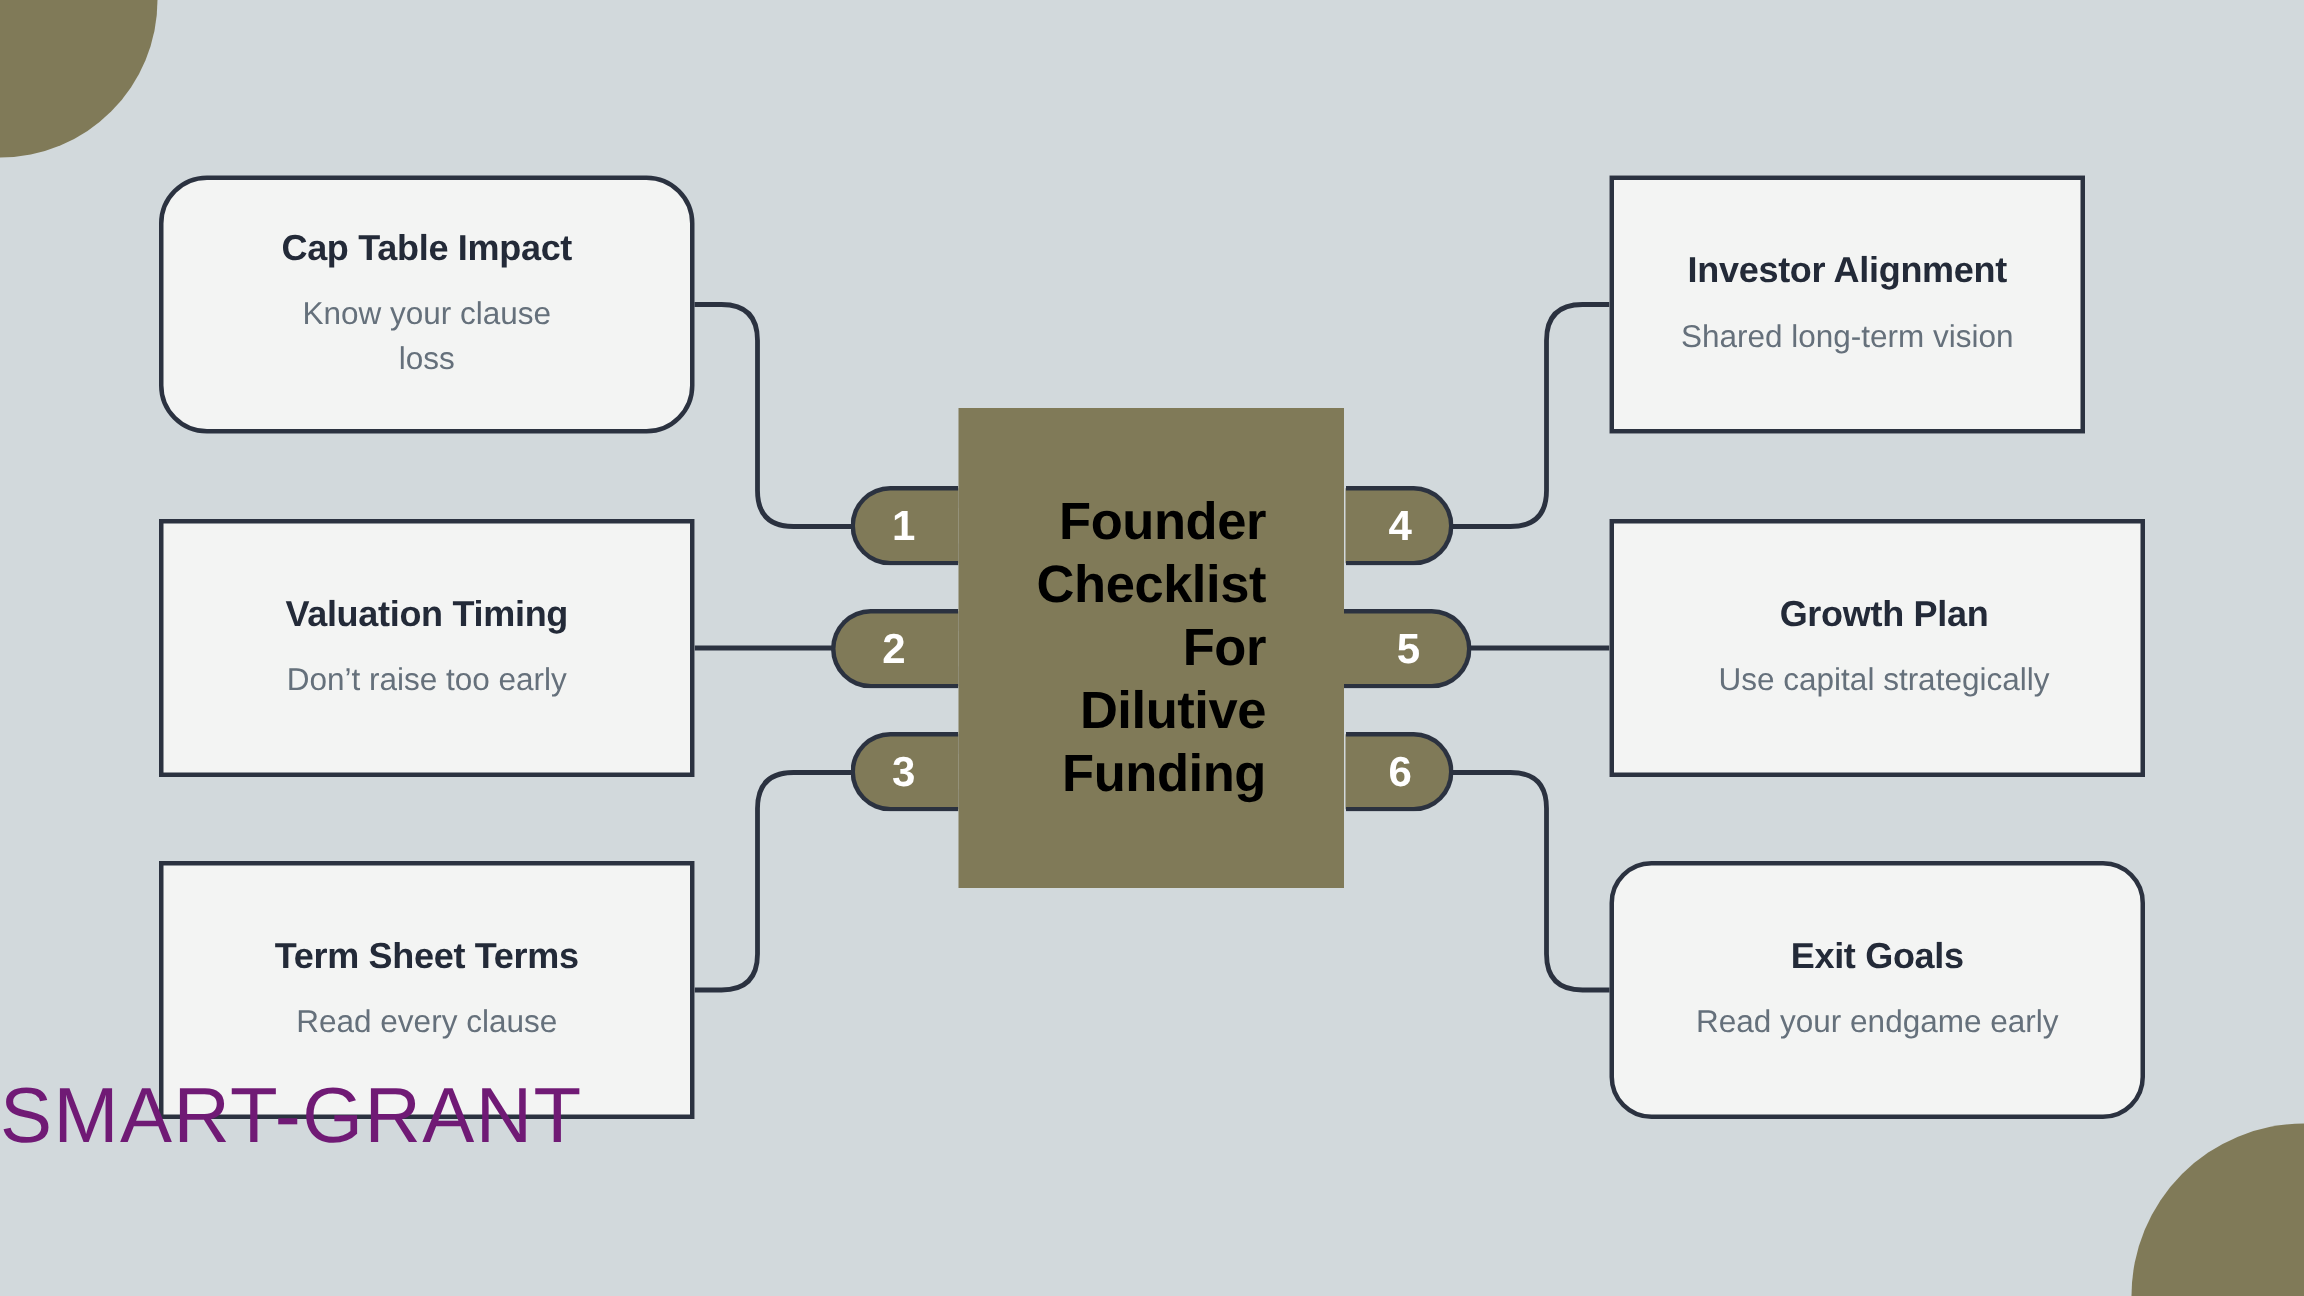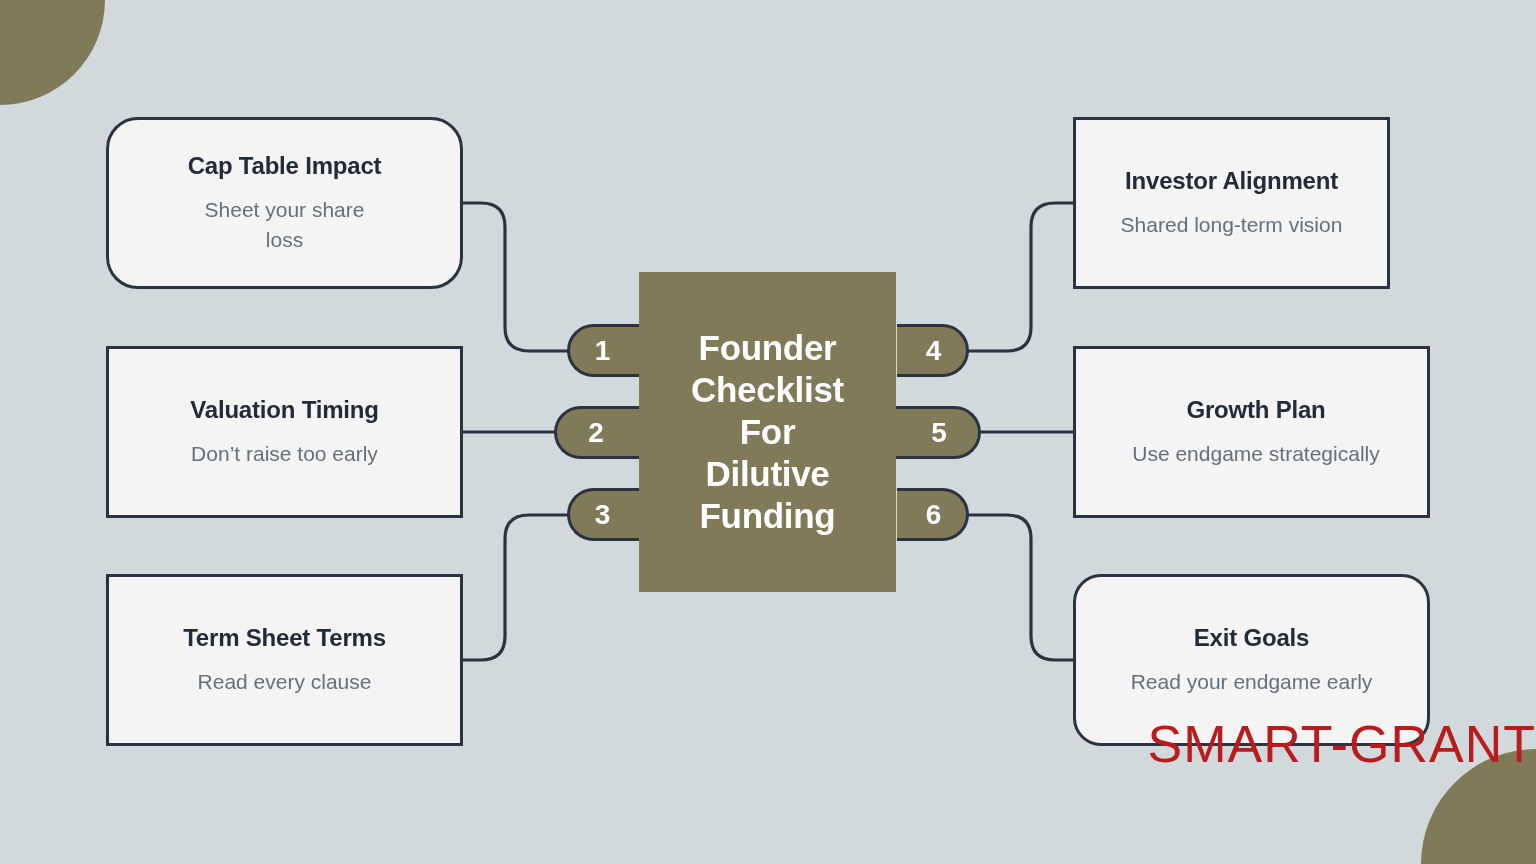--- a/index.html
+++ b/index.html
@@ -98,25 +98,25 @@
     top: 272px;
     width: 257px;
     height: 320px;
     background: #807a58;
     display: flex;
     align-items: center;
     justify-content: center;
     z-index: 5;
   }
   #center-title {
-    color: #ffffff;
+    color: #000000;
     font-size: 35px;
     font-weight: bold;
     line-height: 1.2;
-    text-align: center;
+    text-align: right;
     letter-spacing: -0.3px;
     white-space: pre-line;
   }
 
   
   .badge {
     position: absolute;
     box-sizing: border-box;
     width: 72px;
     height: 53px;
@@ -148,25 +148,25 @@
   #badge-4 { left: 897px; top: 324px; }
   #badge-5 { left: 896px; top: 406px; width: 85px; }
   #badge-6 { left: 897px; top: 488px; }
 
   
   #brand {
     position: absolute;
     left: 0;
     right: 0;
     top: 714px;
-    text-align: right;
+    text-align: left;
     font-size: 52px;
     font-weight: 400;
     letter-spacing: 1px;
-    color: #b91c1c;
+    color: #701a75;
   }
 </style>
 </head>
 <body>
 
 <div id="stage">
 
   <div class="corner corner-tl"></div>
   <div class="corner corner-br"></div>
 
@@ -180,41 +180,41 @@
 
     <path d="M966 351 H 1007 Q 1031 351 1031 327 V 227 Q 1031 203 1055 203 H 1073"></path>
 
     <path d="M980 432 H 1073"></path>
 
     <path d="M966 515 H 1007 Q 1031 515 1031 539 V 636 Q 1031 660 1055 660 H 1073"></path>
   </svg>
 
   <div class="card" id="card-1">
     <div class="card-title">Cap Table Impact</div>
-    <div class="card-sub narrow">Sheet your share loss</div>
+    <div class="card-sub narrow">Know your clause loss</div>
   </div>
 
   <div class="card" id="card-3">
     <div class="card-title">Term Sheet Terms</div>
     <div class="card-sub">Read every clause</div>
   </div>
 
   <div class="card" id="card-2">
     <div class="card-title">Valuation Timing</div>
     <div class="card-sub">Don’t raise too early</div>
   </div>
 
   <div class="card" id="card-4">
     <div class="card-title">Investor Alignment</div>
     <div class="card-sub">Shared long-term vision</div>
   </div>
 
   <div class="card" id="card-5">
     <div class="card-title">Growth Plan</div>
-    <div class="card-sub">Use endgame strategically</div>
+    <div class="card-sub">Use capital strategically</div>
   </div>
 
   <div class="card" id="card-6">
     <div class="card-title">Exit Goals</div>
     <div class="card-sub">Read your endgame early</div>
   </div>
 
   <div class="badge left" id="badge-1">1</div>
   <div class="badge left" id="badge-2">2</div>
   <div class="badge left" id="badge-3">3</div>

